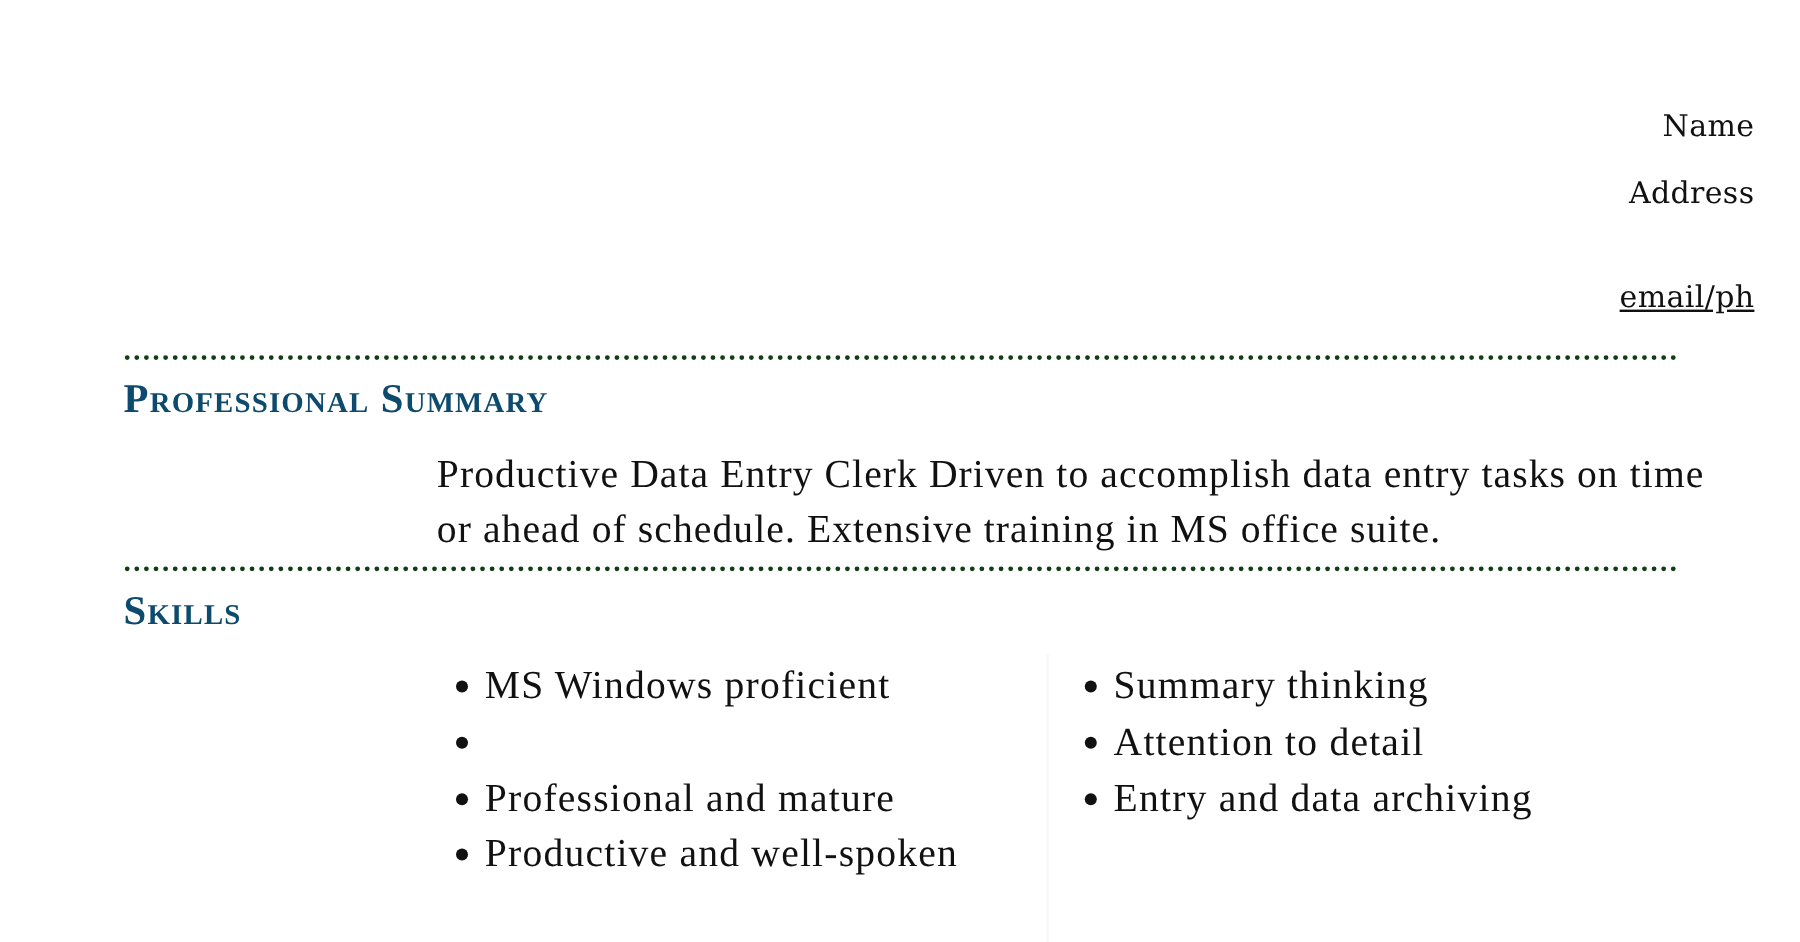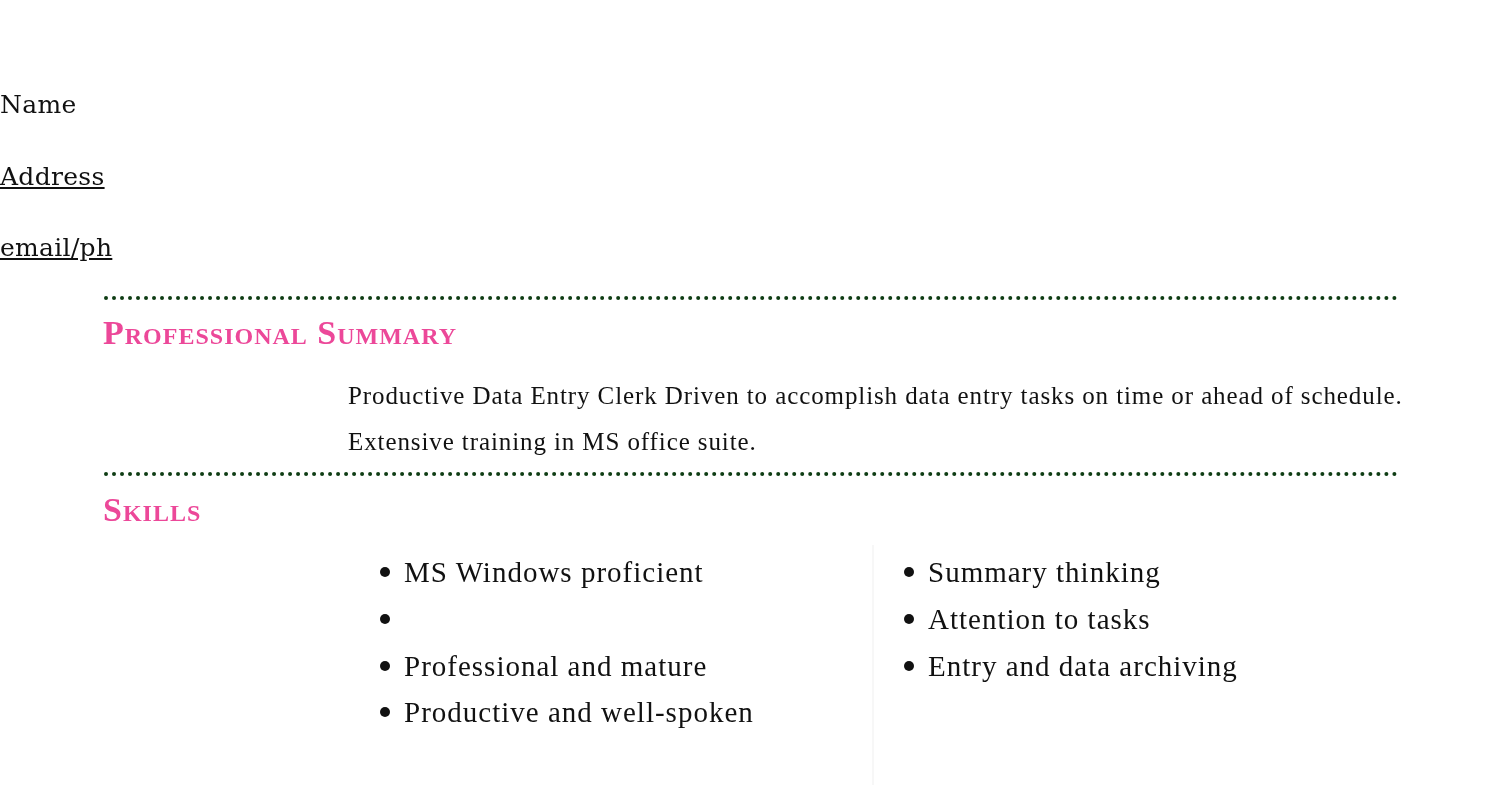--- a/index.html
+++ b/index.html
@@ -12,67 +12,68 @@
       height: 785px;
       overflow: hidden;
       position: relative;
       font-family: "Liberation Serif", "DejaVu Serif", serif;
       color: #111111;
     }
     .contact-line {
       position: absolute;
       left: 0;
       width: 1436px;
-      text-align: left;
+      text-align: right;
       font-family: "DejaVu Serif", "Liberation Serif", serif;
       font-size: 25px;
       letter-spacing: 0.3px;
       color: #111;
+      padding-left: 26px;
     }
     .divider {
       position: absolute;
       left: 104px;
       width: 1294px;
       height: 0;
       border-top: 4px dotted #0f3d14;
     }
     .section-heading {
       position: absolute;
       left: 103px;
       font-family: "Liberation Serif", "DejaVu Serif", serif;
       font-weight: bold;
       font-variant: small-caps;
       font-size: 34px;
       letter-spacing: 1px;
-      color: #ec4899;
+      color: #0c4a6e;
       line-height: 1;
     }
     .summary {
       position: absolute;
-      left: 348px;
+      left: 364px;
       top: 373px;
       width: 1060px;
-      font-size: 25px;
+      font-size: 33px;
       line-height: 46px;
       letter-spacing: 0.9px;
       color: #111;
       margin: 0;
     }
     .skills-col {
       position: absolute;
       top: 549px;
       margin: 0;
       padding: 0;
       list-style: none;
     }
     .skills-col.left { left: 380px; }
     .skills-col.right { left: 904px; }
     .skill-item {
       position: relative;
-      font-size: 29px;
+      font-size: 33px;
       line-height: 46.8px;
       height: 46.8px;
       letter-spacing: 1px;
       padding-left: 24px;
       white-space: nowrap;
       color: #111;
     }
     .bullet {
       position: absolute;
       left: 0;
@@ -90,21 +91,21 @@
       height: 240px;
       background: #f7f7f7;
     }
   </style>
 </head>
 <body>
 
 <div>
 
   <div class="contact-line" style="top:90px;">Name</div>
-  <div class="contact-line" style="top:162px;text-decoration:underline;">Address</div>
+  <div class="contact-line" style="top:146px;">Address</div>
   <div class="contact-line" style="top:233px;text-decoration:underline;">email/ph</div>
 
   <div class="divider" style="top:296px;"></div>
 
   <div class="section-heading" style="top:316px;">Professional Summary</div>
 
   <p class="summary">Productive Data Entry Clerk Driven to accomplish data entry tasks on time or ahead of schedule. Extensive training in MS office suite.</p>
 
   <div class="divider" style="top:472px;"></div>
 
@@ -130,21 +131,21 @@
 
   <div class="col-separator"></div>
 
   <ul class="skills-col right">
     <li class="skill-item">
       <span class="bullet"></span>
       <span>Summary thinking</span>
     </li>
     <li class="skill-item">
       <span class="bullet"></span>
-      <span>Attention to tasks</span>
+      <span>Attention to detail</span>
     </li>
     <li class="skill-item">
       <span class="bullet"></span>
       <span>Entry and data archiving</span>
     </li>
   </ul>
 
 </div>
 
 </body></html>

